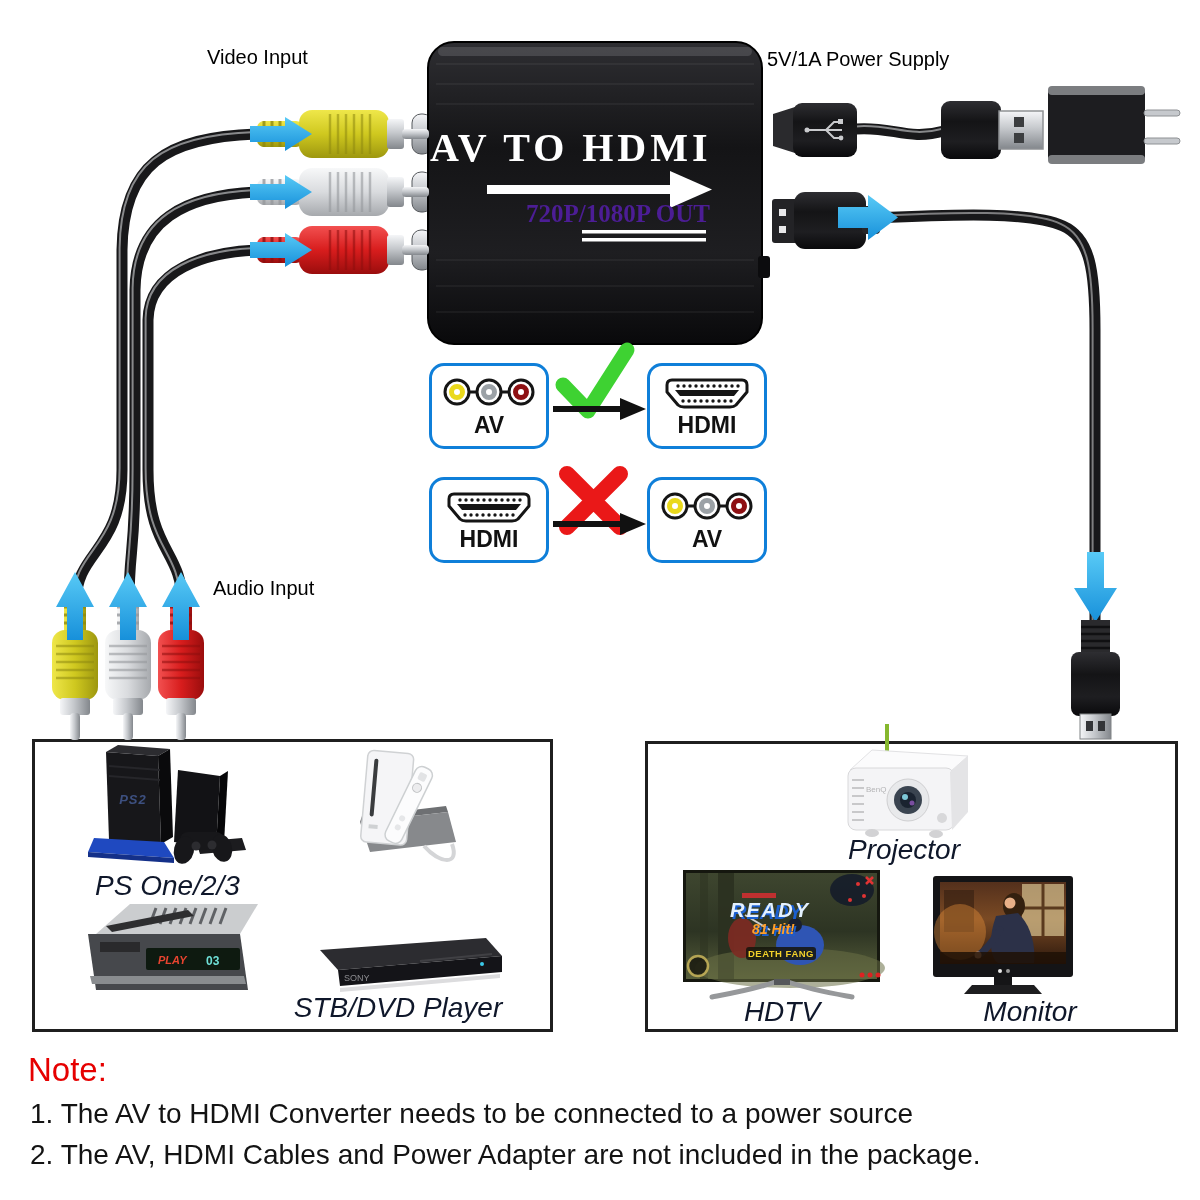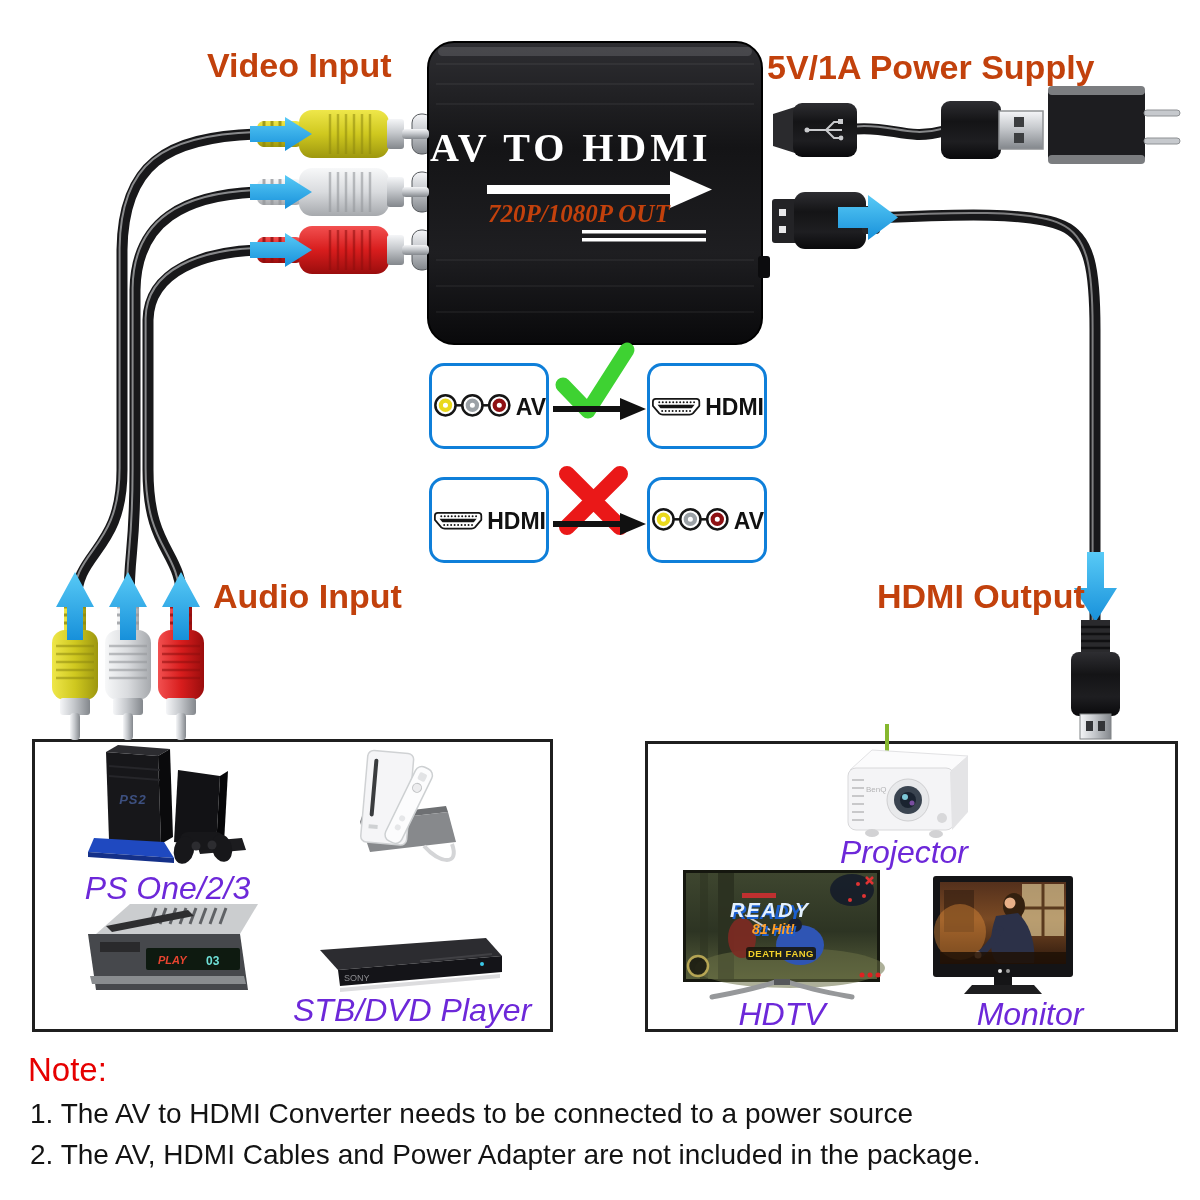--- a/index.html
+++ b/index.html
@@ -2,31 +2,31 @@
 <html><head>
 <meta charset="utf-8">
 <style>
   *{margin:0;padding:0;box-sizing:border-box}
   html,body{background:#ffffff}
   body{width:1200px;height:1200px;position:relative;overflow:hidden;
        font-family:"Liberation Sans",sans-serif;color:#111}
   .stage{position:relative;width:1200px;height:1200px;background:#fff}
   .layer-svg{position:absolute;left:0;top:0;z-index:2;pointer-events:none}
   .panel{position:absolute;border:3px solid #1f1f1f;background:#fff;z-index:1}
-  .lbl{position:absolute;z-index:3;font-weight:bold;font-size:34px;white-space:nowrap;color:#c2410c}
+  .lbl{position:absolute;z-index:3;font-weight:normal;font-size:20px;white-space:nowrap;color:#000000}
   .dev-lbl{position:absolute;z-index:3;font-style:italic;font-weight:normal;
-           font-size:32px;color:#6d28d9;text-align:center;white-space:nowrap}
+           font-size:28px;color:#0f172a;text-align:center;white-space:nowrap}
   .box-title{position:absolute;z-index:3;left:430px;top:124px;width:330px;
              font-family:"Liberation Serif",serif;font-weight:bold;font-size:40px;color:#fff;
              letter-spacing:4px;white-space:nowrap}
-  .box-subtitle{position:absolute;z-index:3;left:488px;top:200px;width:222px;text-align:left;
-             font-family:"Liberation Serif",serif;font-weight:bold;font-style:italic;
-             font-size:25px;color:#c2410c;white-space:nowrap}
+  .box-subtitle{position:absolute;z-index:3;left:488px;top:200px;width:222px;text-align:right;
+             font-family:"Liberation Serif",serif;font-weight:bold;
+             font-size:25px;color:#4c1d95;white-space:nowrap}
   .cmp-box{position:absolute;z-index:3;width:120px;height:86px;background:#fff;
-           border:3.5px solid #0f7fd9;border-radius:15px;display:flex;flex-direction:row;
+           border:3.5px solid #0f7fd9;border-radius:15px;display:flex;flex-direction:column;
            align-items:center;justify-content:center;gap:3px;padding-top:2px}
   .cmp-label{font-weight:bold;font-size:23px;color:#111;line-height:1}
   .note-head{position:absolute;z-index:3;left:28px;top:1051px;color:#e60000;
              font-weight:normal;font-size:33px}
   .note-line{position:absolute;z-index:3;left:30px;font-weight:normal;font-size:28px;color:#131313;
              white-space:nowrap}
 </style>
 </head>
 <body>
 
@@ -468,21 +468,20 @@
       <rect x="994" y="977" width="18" height="8" fill="#151517"></rect>
       <polygon points="972,985 1034,985 1042,994 964,994" fill="#1d1d1f"></polygon>
     </g>
   </svg>
 
   <div class="lbl" style="left:207px;top:46px">Video Input</div>
   <div class="lbl" style="left:767px;top:48px">5V/1A Power Supply</div>
   <div class="box-title">AV TO HDMI</div>
   <div class="box-subtitle">720P/1080P OUT</div>
   <div class="lbl" style="left:213px;top:577px">Audio Input</div>
-  <div class="lbl" style="left:877px;top:577px">HDMI Output</div>
 
   <div class="cmp-box" style="left:429px;top:363px">
     <svg width="96" height="34" viewBox="0 0 96 34">
       <line x1="28" y1="15" x2="36" y2="15" stroke="#151515" stroke-width="3"></line>
       <line x1="60" y1="15" x2="68" y2="15" stroke="#151515" stroke-width="3"></line>
       <circle cx="16" cy="15" r="12" fill="#fff" stroke="#151515" stroke-width="3"></circle>
       <circle cx="16" cy="15" r="5.5" fill="#fff" stroke="#ead91c" stroke-width="5"></circle>
       <circle cx="48" cy="15" r="12" fill="#fff" stroke="#151515" stroke-width="3"></circle>
       <circle cx="48" cy="15" r="5.5" fill="#fff" stroke="#9ba1a6" stroke-width="5"></circle>
       <circle cx="80" cy="15" r="12" fill="#fff" stroke="#151515" stroke-width="3"></circle>

